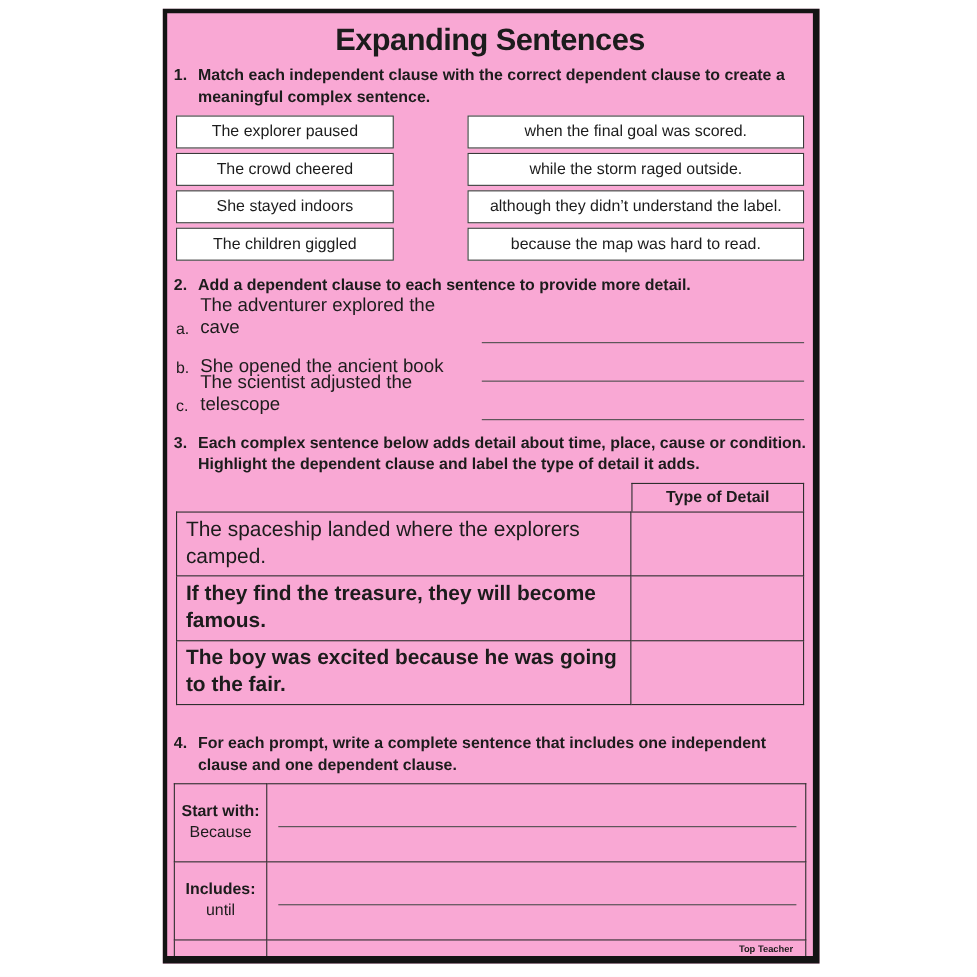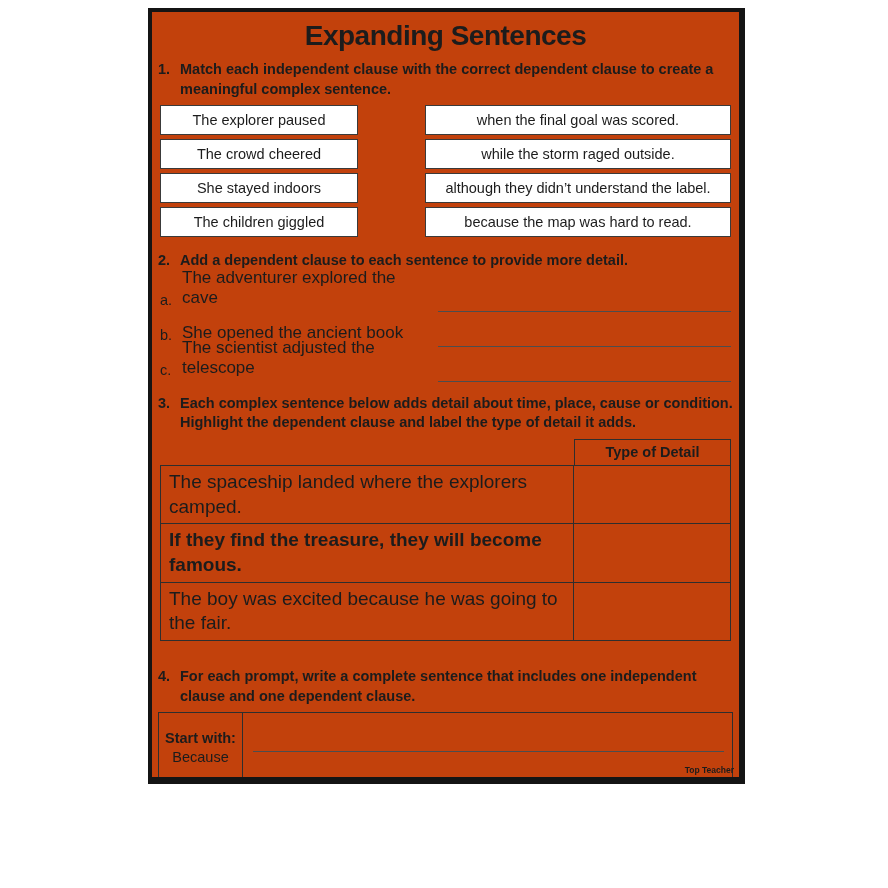--- a/index.html
+++ b/index.html
@@ -5,22 +5,22 @@
   * { box-sizing: border-box; margin: 0; padding: 0; }
   html, body {
     width: 888px; height: 888px;
     background: #ffffff;
     font-family: "Liberation Sans", sans-serif;
     color: #1c1c1c;
   }
   .page {
     position: absolute;
     left: 148px; top: 8px;
-    width: 597px; height: 776px;
-    background: #c2410c;
+    width: 597px; height: 868px;
+    background: #f9a8d4;
     border: 4px solid #141414;
     border-right-width: 6px;
     border-bottom-width: 7px;
     padding: 6px 6px 0 6px;
     overflow: hidden;
   }
   .title {
     text-align: center;
     font-size: 28px;
     font-weight: 800;
@@ -87,21 +87,21 @@
     border: 1.6px solid #2e2e2e;
     font-size: 19px;
     padding: 4px 8px;
     vertical-align: middle;
     line-height: 1.3;
   }
   table.q3 td.detail { width: 157px; }
   table.q3 tr.r1 td { height: 31px; }
   table.q3 tr.r2 td { height: 31px; font-weight: bold; }
   table.q3 tr.r3 td { height: 45px; }
-  table.q3 tr.r4 td { height: 30px; }
+  table.q3 tr.r4 td { height: 30px; font-weight: bold; }
 
   
   table.q4 { border-collapse: collapse; width: 100%; margin: 4px 0 0 0; padding-left: 16px; }
   table.q4 td { border: 1.7px solid #2e2e2e; }
   table.q4 td.prompt {
     width: 84px;
     text-align: center;
     vertical-align: middle;
     font-size: 14.5px;
     line-height: 1.35;
@@ -110,21 +110,21 @@
   table.q4 td.prompt .word { display: block; }
   table.q4 td.write { height: 71px; vertical-align: top; }
   .writeline {
     margin: 38px 8px 0 10px;
     border-bottom: 1.6px solid #4d4d4d;
     height: 0;
   }
 
   .brand {
     position: absolute;
-    right: 5px;
+    right: 18px;
     bottom: 2px;
     font-size: 8.5px;
     font-weight: bold;
     color: #1c1c1c;
     margin-top: 24px;
   }
 </style>
 </head>
 <body>
 

